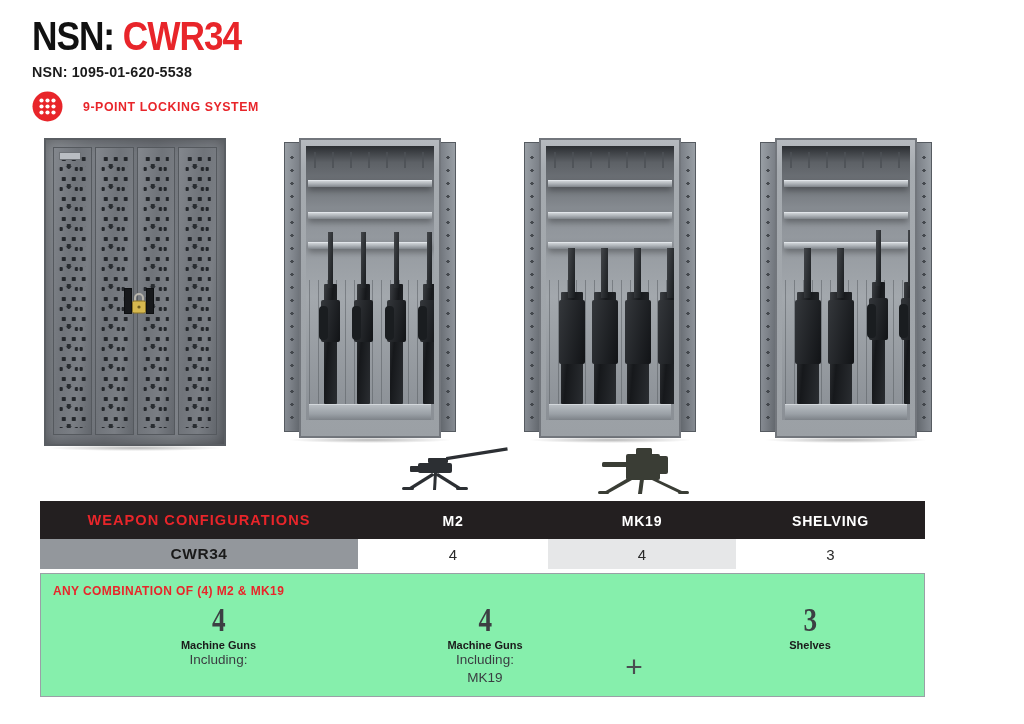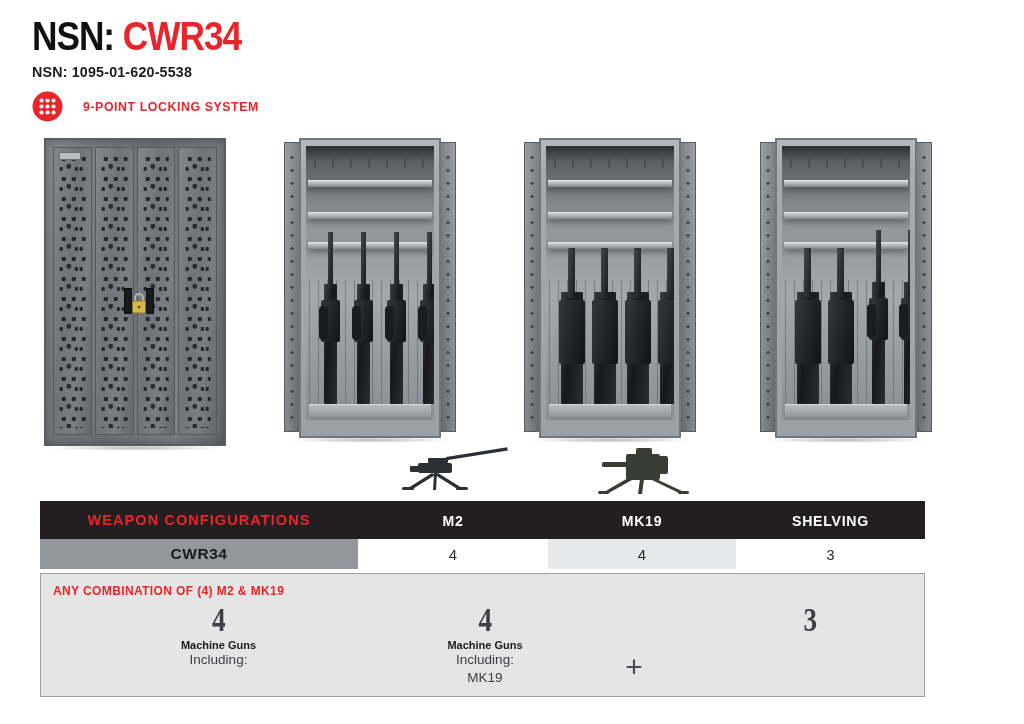--- a/index.html
+++ b/index.html
@@ -193,21 +193,21 @@
   .td.v-gray  { background: #e6e7e8; }
 
   .col-label { width: 318px; }
   .col-m2    { width: 190px; }
   .col-mk19  { width: 188px; }
   .col-shelf { width: 189px; }
 
   
   .panel {
     position: absolute; left: 40px; top: 573px; width: 885px; height: 124px;
-    border: 1px solid #9aa0a6; background: #e5e5e5;
+    border: 1px solid #9aa0a6; background: #86efac;
   }
   .panel-title {
     position: absolute; left: 12px; top: 10px;
     color: #e8252a; font-weight: 700; font-size: 12.5px; letter-spacing: .4px;
     transform: scaleX(0.96); transform-origin: left center; white-space: nowrap;
   }
   .panel-cols { position: absolute; left: 0; top: 28px; width: 885px; display: flex; }
   .pcol { text-align: center; }
   .pcol.c1 { width: 355px; }
   .pcol.c2 { width: 178px; }
@@ -460,17 +460,18 @@
         <div class="big-num">4</div>
         <div class="p-head">Machine Guns</div>
         <div class="p-line">Including:</div>
         <div class="p-line">MK19</div>
       </div>
       <div class="pcol plus">
         <span class="plus-sign">+</span>
       </div>
       <div class="pcol c3">
         <div class="big-num">3</div>
+        <div class="p-head">Shelves</div>
       </div>
     </div>
   </div>
 
 </div>
 
 </body></html>

